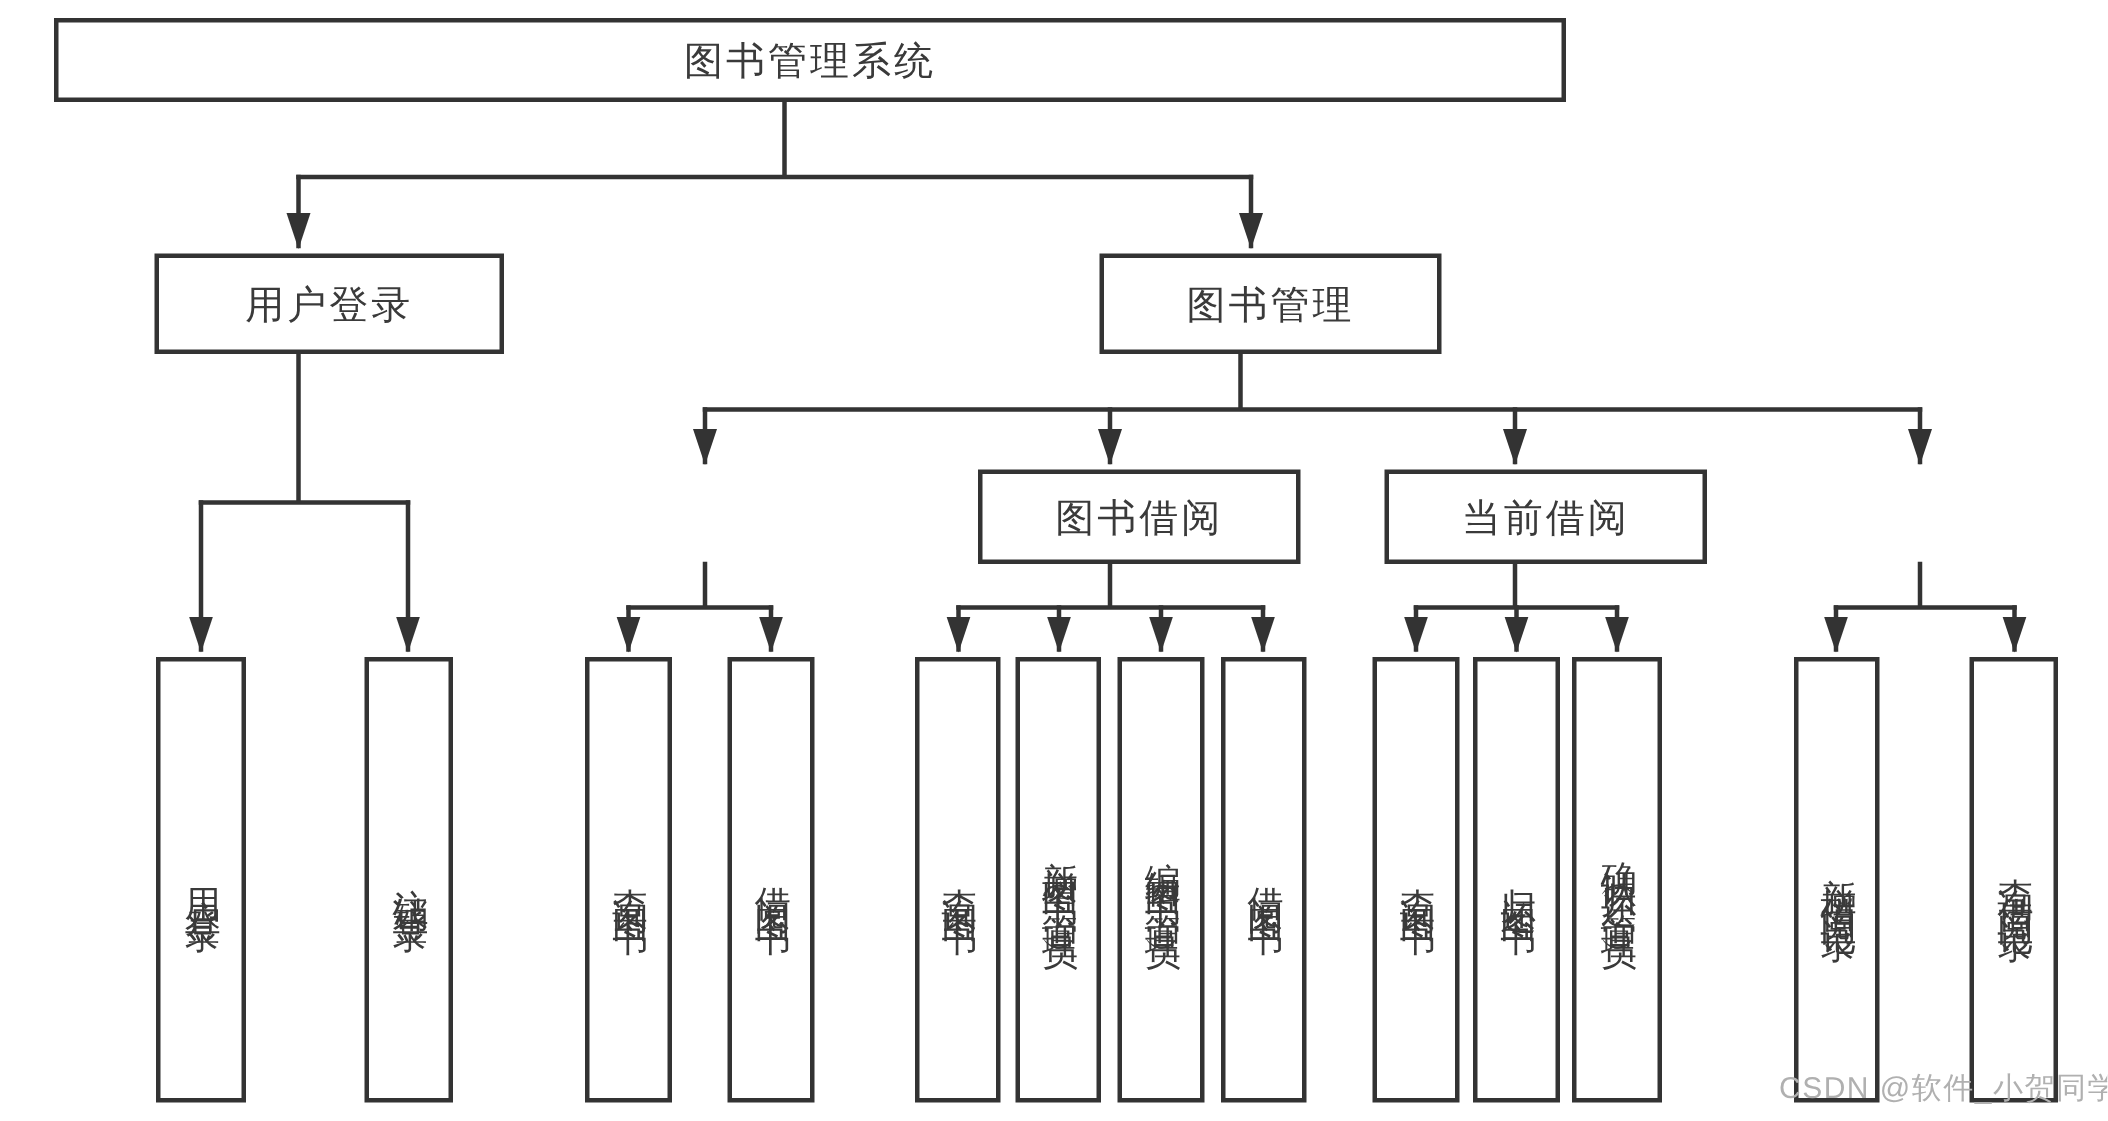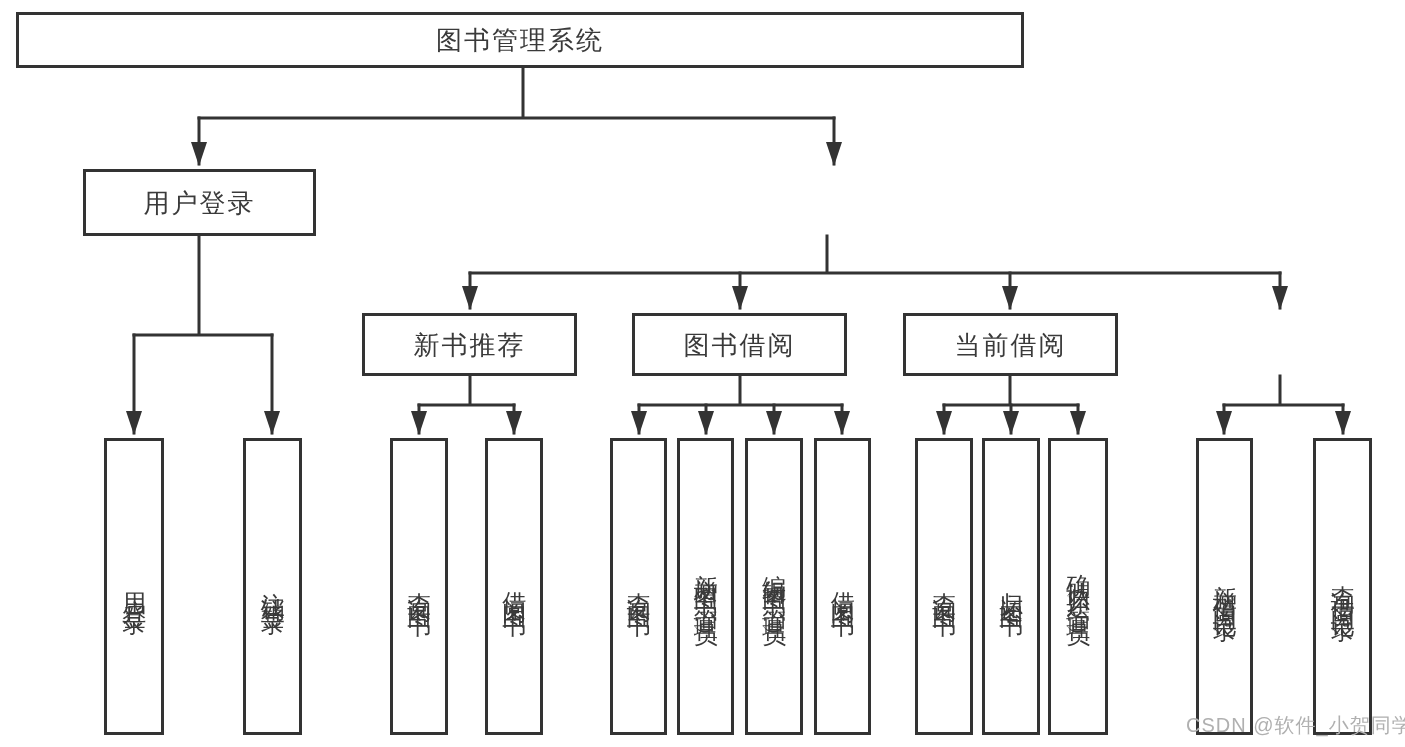--- a/index.html
+++ b/index.html
@@ -39,20 +39,21 @@
     display: flex;
     align-items: center;
     justify-content: center;
     z-index: 2;
   }
   .hbox {
     font-size: 26px;
     letter-spacing: 2px;
     line-height: 1;
     white-space: nowrap;
+    margin-left: 20px;
   }
   .vbox {
     font-size: 24px;
     letter-spacing: 7px;
     line-height: 1.1;
     writing-mode: vertical-lr;
     text-orientation: mixed;
   }
   .watermark {
     position: absolute;
@@ -107,22 +108,22 @@
     <line class="wire" x1="1078" y1="405" x2="1078" y2="433" marker-end="url(#arw)"></line>
 
     <path class="wire" d="M1280,376 V405 M1224,405 H1343"></path>
     <line class="wire" x1="1224" y1="405" x2="1224" y2="433" marker-end="url(#arw)"></line>
     <line class="wire" x1="1343" y1="405" x2="1343" y2="433" marker-end="url(#arw)"></line>
   </svg>
 
   <div class="hbox" style="left:16px; top:12px; width:1008px; height:56px;">图书管理系统</div>
 
   <div class="hbox" style="left:83px; top:169px; width:233px; height:67px;">用户登录</div>
+  <div class="hbox" style="left:713px; top:169px; width:228px; height:67px;">图书管理</div>
 
-  <div class="hbox" style="left:362px; top:313px; width:215px; height:63px;">新书推荐</div>
   <div class="hbox" style="left:632px; top:313px; width:215px; height:63px;">图书借阅</div>
   <div class="hbox" style="left:903px; top:313px; width:215px; height:63px;">当前借阅</div>
 
   <div class="vbox" style="left:104px; top:438px; width:60px; height:297px;">用户登录</div>
   <div class="vbox" style="left:243px; top:438px; width:59px; height:297px;">注销登录</div>
 
   <div class="vbox" style="left:390px; top:438px; width:58px; height:297px;">查询图书</div>
   <div class="vbox" style="left:485px; top:438px; width:58px; height:297px;">借阅图书</div>
 
   <div class="vbox" style="left:610px; top:438px; width:57px; height:297px;">查询图书</div>

